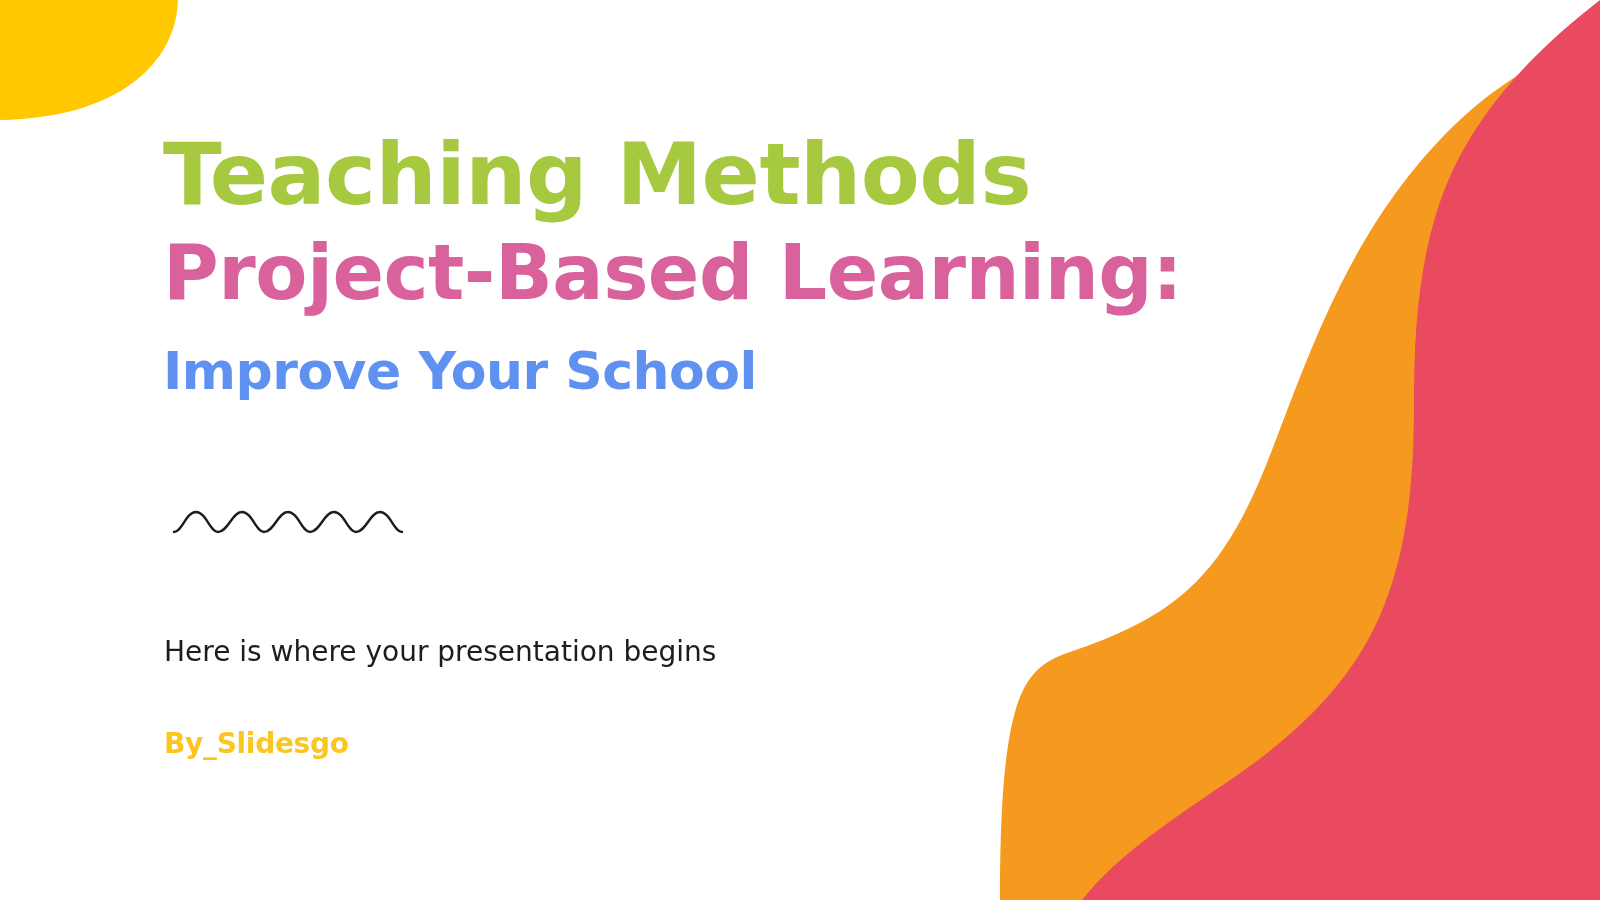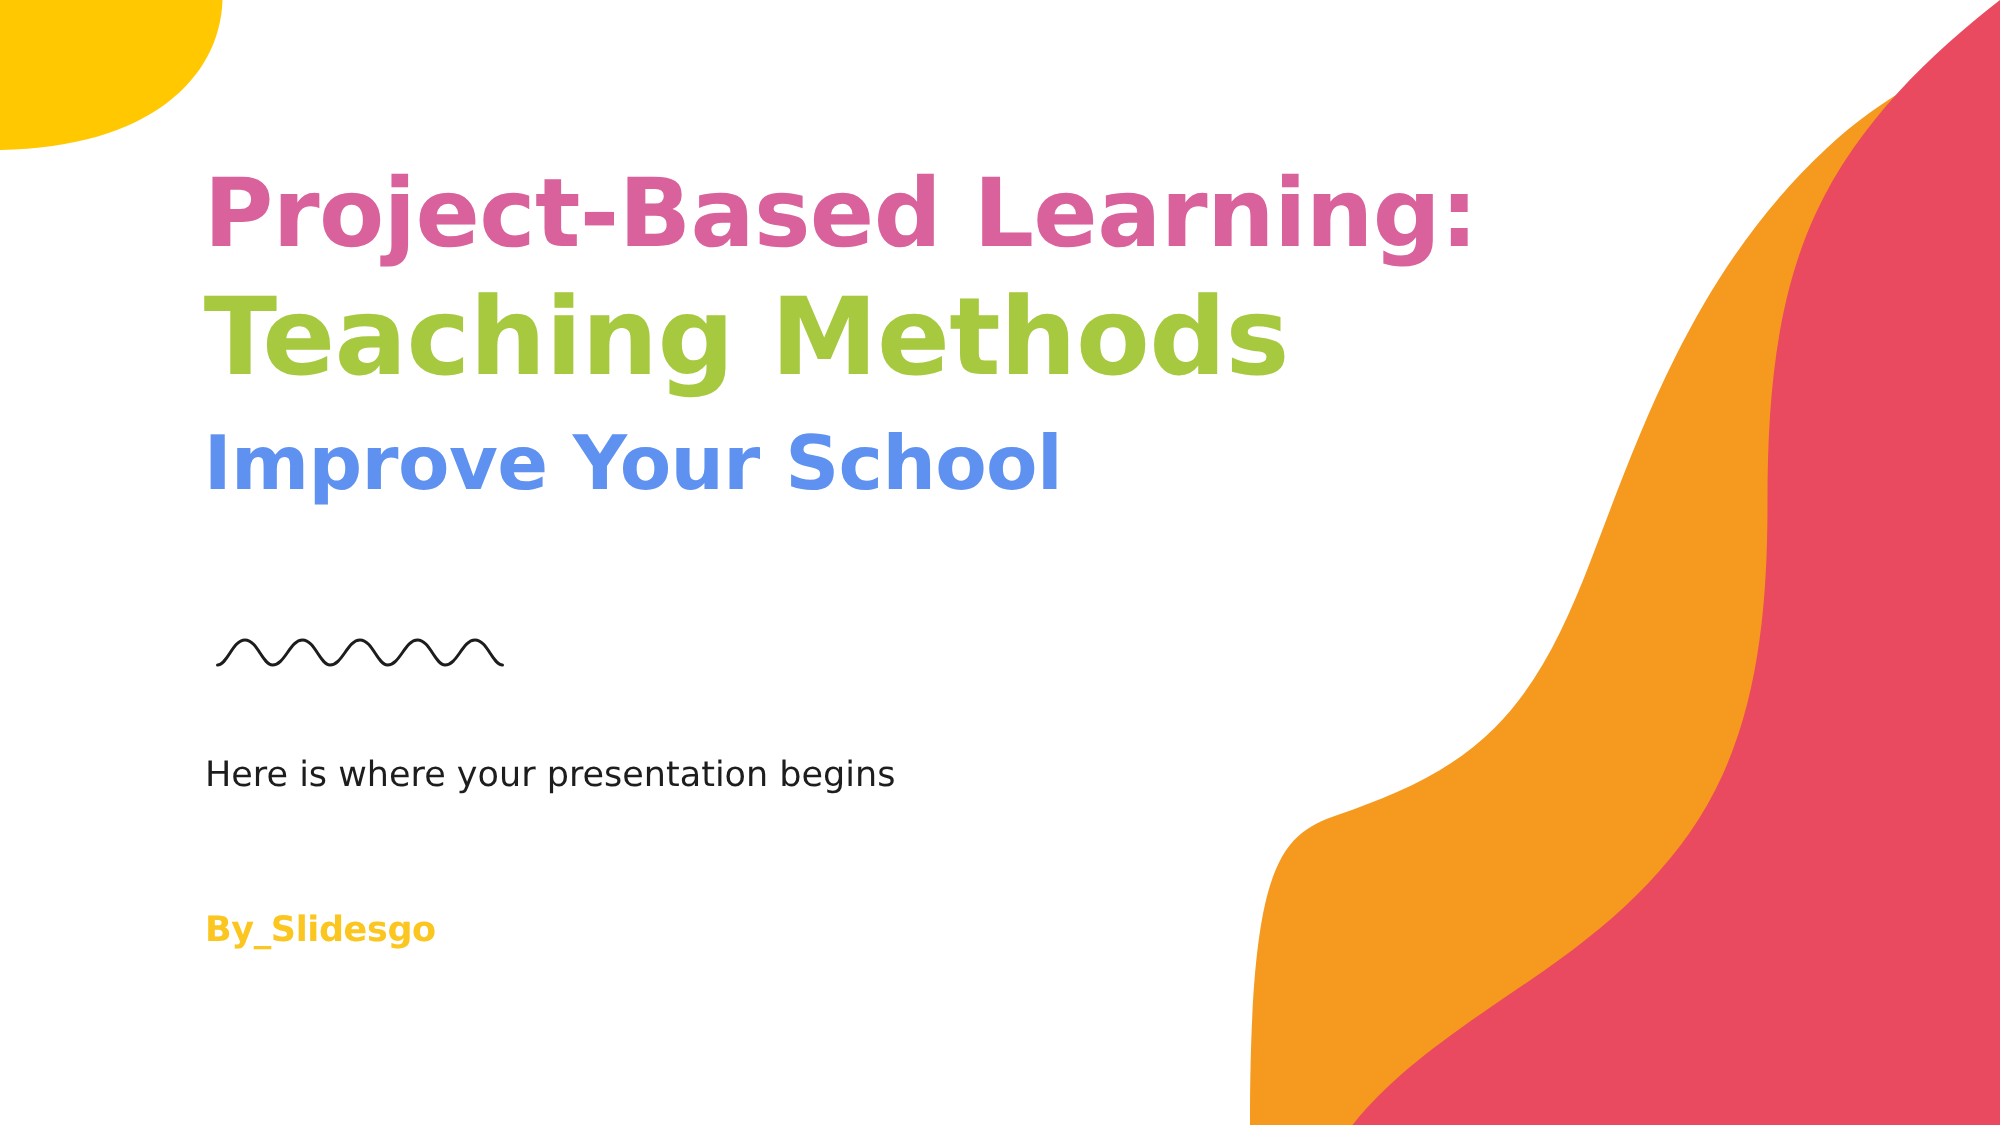--- a/index.html
+++ b/index.html
@@ -42,33 +42,33 @@
     font-weight: 700;
     font-size: 86px;
     line-height: 102px;
     letter-spacing: -0.5px;
     white-space: nowrap;
     margin: 0;
     padding: 0;
   }
   .title-line-1 { color: #a6c93f; }
   .title-line-2 { color: #d9629c; font-size: 76px; line-height: 96px; }
-  .title-line-3 { color: #5f92f0; font-size: 60px; line-height: 100px; }
+  .title-line-3 { color: #5f92f0; font-size: 52px; line-height: 100px; }
 
   .squiggle-wrap {
     position: absolute;
     left: 172px;
     top: 498px;
     width: 240px;
     height: 48px;
   }
   .subtitle {
     position: absolute;
     left: 164px;
-    top: 600px;
+    top: 632px;
     font-size: 28px;
     line-height: 40px;
     font-weight: 400;
     color: #1d1d1d;
     white-space: nowrap;
   }
   .byline {
     position: absolute;
     left: 164px;
     top: 718px;
@@ -104,22 +104,22 @@
              C 1120 852 1178 816 1236 776
              C 1296 734 1348 686 1378 620
              C 1408 554 1414 478 1414 402
              C 1414 322 1420 242 1452 172
              C 1486 98 1546 42 1600 0 Z" style="fill: rgb(234, 74, 95);"></path>
   </svg>
 
   <div id="content">
 
     <div class="title-block">
+      <span class="title-line title-line-1" style="color: rgb(166, 201, 63);">Teaching Methods</span>
       <span class="title-line title-line-2" style="color: rgb(217, 98, 156);">Project-Based Learning:</span>
-      <span class="title-line title-line-1" style="color: rgb(166, 201, 63);">Teaching Methods</span>
       <span class="title-line title-line-3" style="color: rgb(95, 146, 240);">Improve Your School</span>
     </div>
 
     <div class="squiggle-wrap">
       <svg viewBox="0 0 240 48" width="240" height="48" xmlns="http://www.w3.org/2000/svg">
         <path d="M 2 34
                  C 10 34 14 14 24 14
                  C 34 14 38 34 46 34
                  C 56 34 60 14 70 14
                  C 80 14 84 34 92 34

